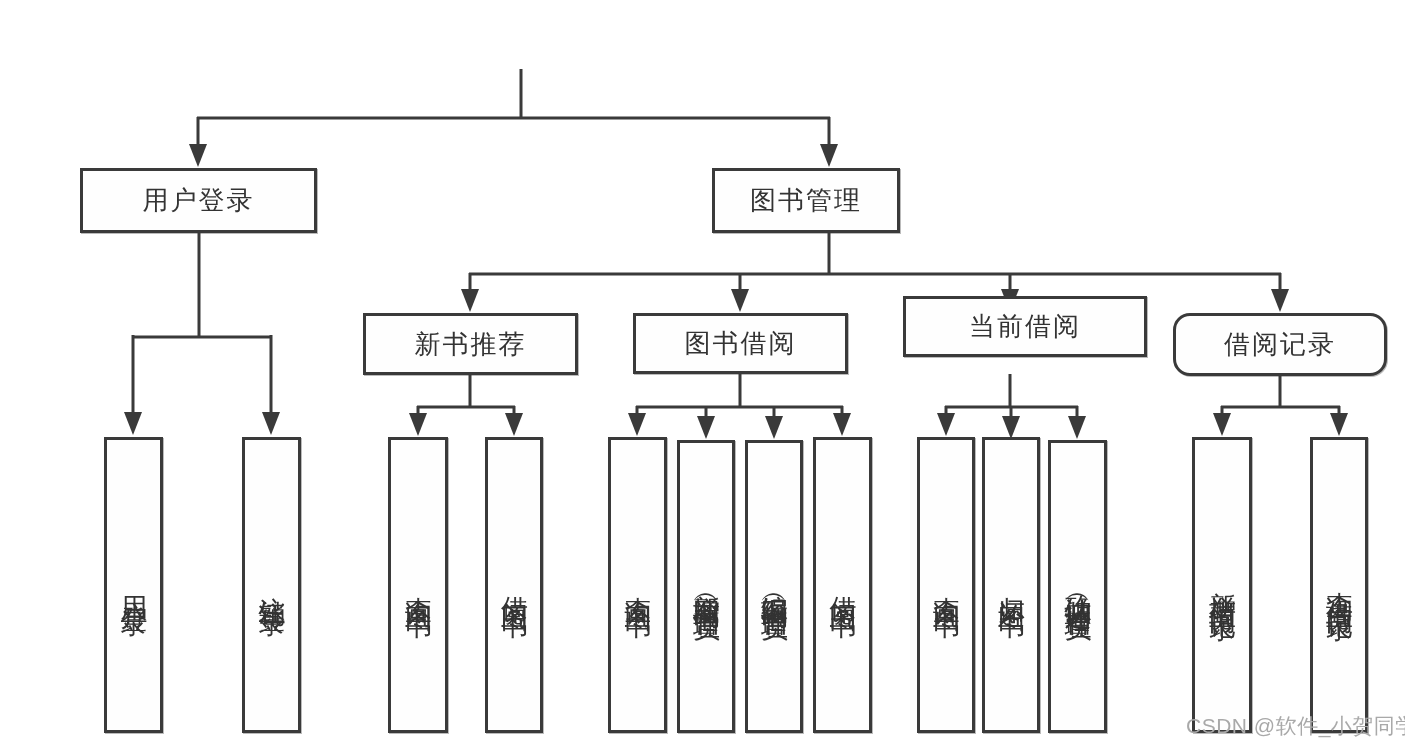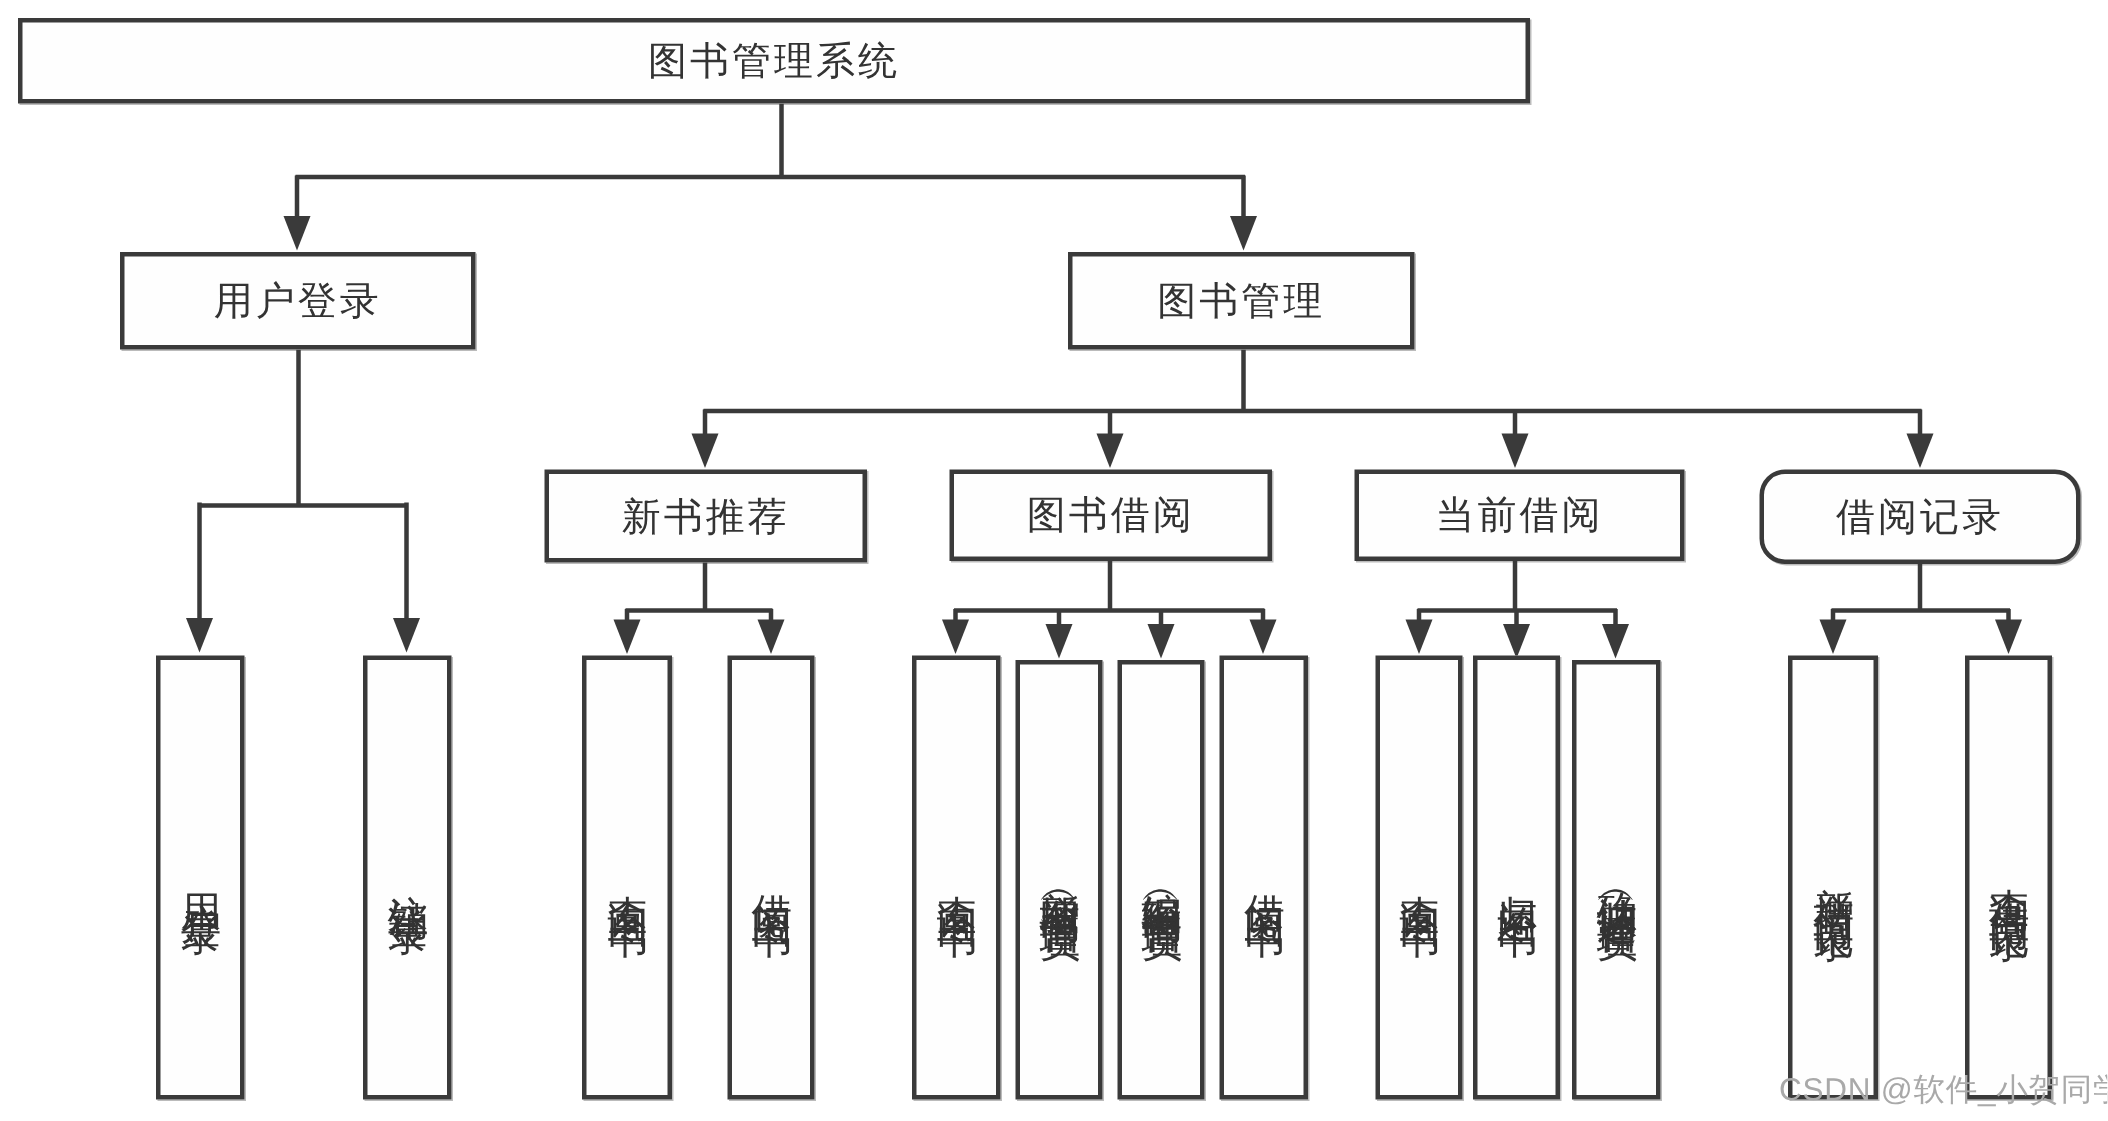--- a/index.html
+++ b/index.html
@@ -92,38 +92,35 @@
       <polygon points="765,416 783,416 774,439"></polygon>
       <polygon points="833,413 851,413 842,436"></polygon>
       <polygon points="937,413 955,413 946,436"></polygon>
       <polygon points="1002,416 1020,416 1011,439"></polygon>
       <polygon points="1068,416 1086,416 1077,439"></polygon>
       <polygon points="1213,413 1231,413 1222,436"></polygon>
       <polygon points="1330,413 1348,413 1339,436"></polygon>
     </g>
   </svg>
 
-  <div class="node" style="left:12px;top:12px;width:1008px;height:57px;">
-    <span class="lbl">图书管理系统</span>
-  </div>
 
   <div class="node" style="left:80px;top:168px;width:237px;height:65px;">
     <span class="lbl">用户登录</span>
   </div>
-  <div class="node" style="left:712px;top:168px;width:231px;height:65px;">
+  <div class="node" style="left:712px;top:168px;width:188px;height:65px;">
     <span class="lbl">图书管理</span>
   </div>
 
   <div class="node" style="left:363px;top:313px;width:215px;height:62px;">
     <span class="lbl">新书推荐</span>
   </div>
   <div class="node" style="left:633px;top:313px;width:215px;height:61px;">
     <span class="lbl">图书借阅</span>
   </div>
-  <div class="node" style="left:903px;top:313px;width:220px;height:61px;">
+  <div class="node" style="left:903px;top:296px;width:244px;height:61px;">
     <span class="lbl">当前借阅</span>
   </div>
   <div class="node" style="left:1173px;top:313px;width:214px;height:63px;border-radius:17px;">
     <span class="lbl">借阅记录</span>
   </div>
 
   <div class="node v" style="left:104px;top:437px;width:59px;height:296px;">
     <span class="lbl">用户登录</span>
   </div>
   <div class="node v" style="left:242px;top:437px;width:59px;height:296px;">

